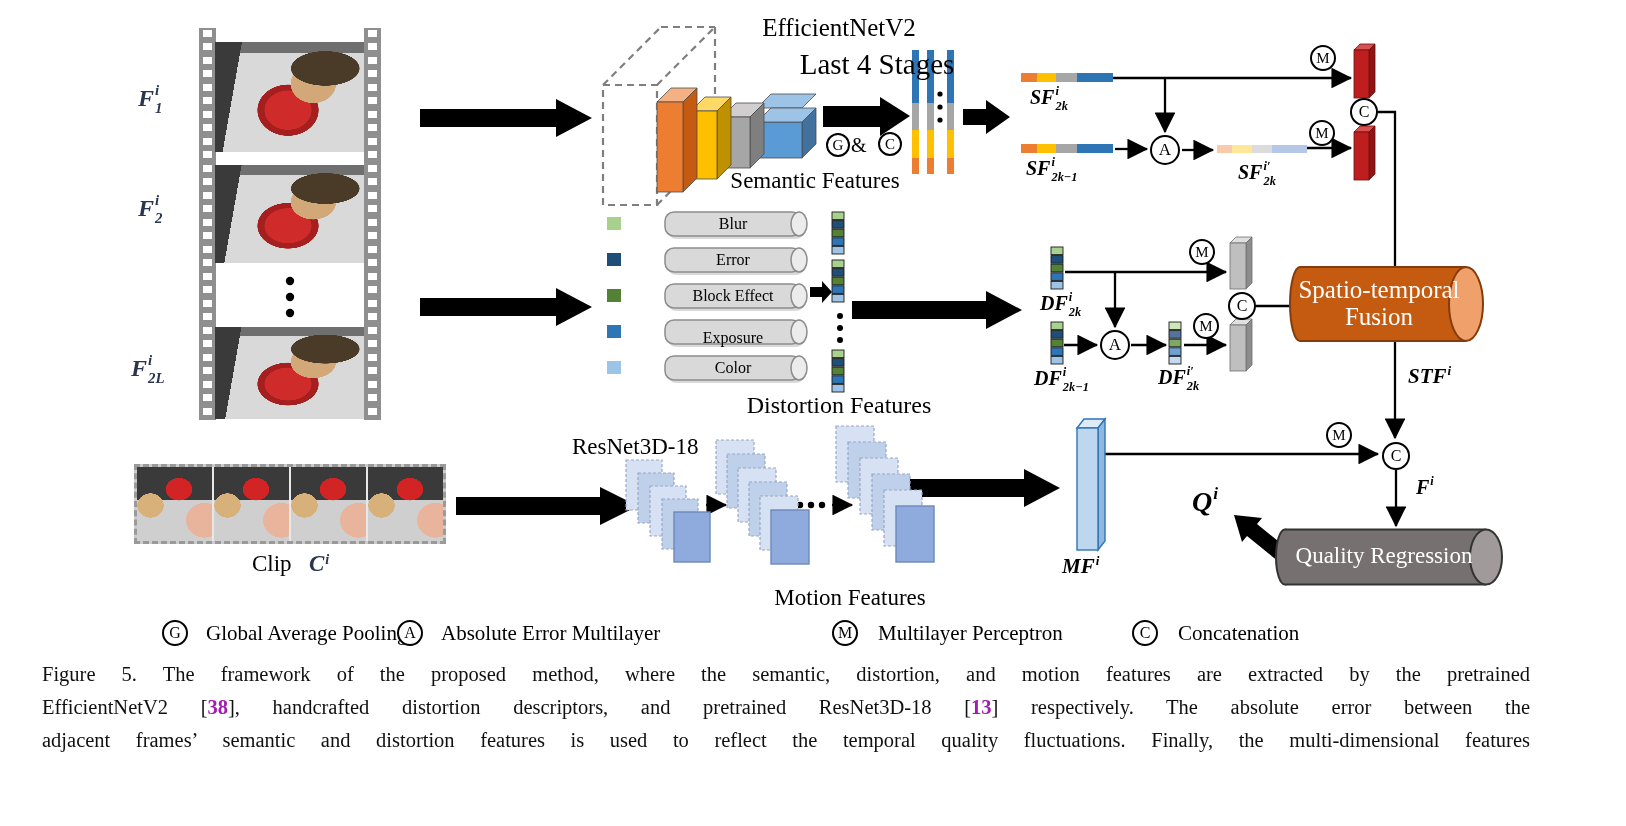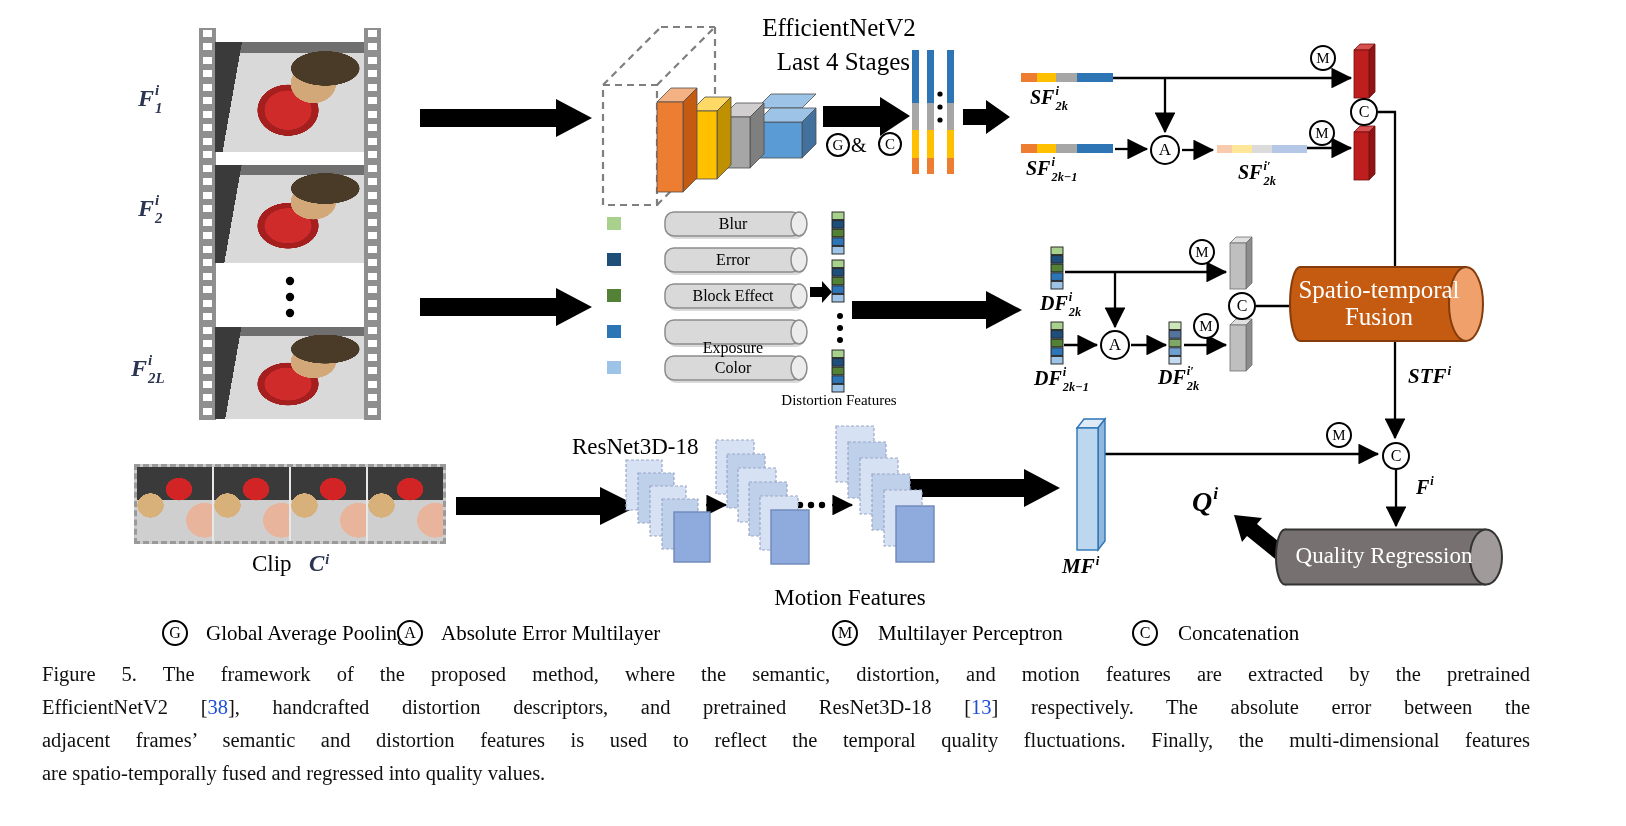--- a/index.html
+++ b/index.html
@@ -50,21 +50,21 @@
   .cardA{fill:#D6E1F3;stroke:#9aa7c7;stroke-width:1.2;stroke-dasharray:3 2;}
   .cardB{fill:#BFD0EA;stroke:#9aa7c7;stroke-width:1.2;stroke-dasharray:3 2;}
   .cardS{fill:#8FAADC;stroke:#6E88B8;stroke-width:1.4;}
   .cylbody{fill:#D9D9D9;stroke:#8c8c8c;stroke-width:1.5;}
   .cylcap{fill:#ECECEC;stroke:#8c8c8c;stroke-width:1.5;}
   .cyltext{position:absolute;font-size:16px;color:#000;text-align:center;width:136px;left:665px;}
   
   #caption{position:absolute;left:42px;top:658px;width:1488px;font-size:20.5px;color:#101010;}
   #caption .cline{text-align:justify;text-align-last:justify;line-height:33px;}
   #caption .cline.last{text-align:left;text-align-last:left;}
-  .green{color:#1d4ed8;}
+  .green{color:#a21caf;font-weight:bold;}
   #watermark{position:absolute;left:1150px;top:768px;width:384px;text-align:right;
       font-family:"Liberation Sans",sans-serif;font-size:17px;color:#b9bcc0;}
   .fusiontext{position:absolute;left:1292px;top:276px;width:174px;text-align:center;
       color:#fff;font-size:25px;line-height:27px;}
   .qrtext{position:absolute;left:1287px;top:543px;width:194px;text-align:center;
       color:#fff;font-size:23px;}
 </style>
 </head>
 <body>
 
@@ -351,21 +351,22 @@
   </span>
   <span class="mlabel navy" style="left:131px;top:356px;font-size:24px;">
     <span>F</span>
       <span class="mstack">
         <span class="msup">i</span>
         <span class="msub">2L</span>
       </span>
   </span>
 
   <div class="label center" style="left:730px;top:14px;width:218px;font-size:25px;">EfficientNetV2</div>
-  <div class="label center" style="left:692px;top:48px;width:218px;font-size:25px;text-align:right;">Last 4 Stages</div>
+  <div class="label center" style="left:768px;top:48px;width:218px;font-size:29px;">Last 4 Stages</div>
+  <div class="label center" style="left:713px;top:168px;width:204px;font-size:23px;">Semantic Features</div>
 
   <div class="op" style="left:826px;top:133px;width:24px;height:24px;font-size:15px;">G</div>
   <div class="label" style="left:851px;top:134px;font-size:20px;">&amp;</div>
   <div class="op" style="left:878px;top:132px;width:24px;height:24px;font-size:15px;">C</div>
 
   <span class="mlabel" style="left:1030px;top:87px;font-size:20px;">
     <span>SF</span>
       <span class="mstack">
         <span class="msup">i</span>
         <span class="msub">2k</span>
@@ -387,23 +388,23 @@
   </span>
 
   <div class="op" style="left:1150px;top:135px;width:30px;height:30px;font-size:17px;">A</div>
   <div class="op" style="left:1310px;top:45px;width:26px;height:26px;font-size:15px;">M</div>
   <div class="op" style="left:1309px;top:120px;width:26px;height:26px;font-size:15px;">M</div>
   <div class="op" style="left:1350px;top:98px;width:28px;height:28px;font-size:16px;">C</div>
 
   <div class="cyltext" style="top:215px;">Blur</div>
   <div class="cyltext" style="top:251px;">Error</div>
   <div class="cyltext" style="top:287px;">Block Effect</div>
-  <div class="cyltext" style="top:339px;">Exposure</div>
+  <div class="cyltext" style="top:329px;">Exposure</div>
   <div class="cyltext" style="top:359px;">Color</div>
-  <div class="label center" style="left:736px;top:392px;width:206px;font-size:15px;">Distortion Features</div>
+  <div class="label center" style="left:736px;top:392px;width:206px;font-size:24px;">Distortion Features</div>
 
   <span class="mlabel" style="left:1040px;top:293px;font-size:20px;">
     <span>DF</span>
       <span class="mstack">
         <span class="msup">i</span>
         <span class="msub">2k</span>
       </span>
   </span>
   <span class="mlabel" style="left:1034px;top:368px;font-size:20px;">
     <span>DF</span>
@@ -489,17 +490,16 @@
     <div class="op" style="left:832px;top:620px;width:26px;height:26px;font-size:16px;">M</div>
     <div class="label" style="left:878px;top:621px;font-size:21px;">Multilayer Perceptron</div>
     <div class="op" style="left:1132px;top:620px;width:26px;height:26px;font-size:16px;">C</div>
     <div class="label" style="left:1178px;top:621px;font-size:21px;">Concatenation</div>
   </div>
 
   <div id="caption">
     <div class="cline">Figure 5.  The framework of the proposed method, where the semantic, distortion, and motion features are extracted by the pretrained</div>
     <div class="cline"><span>EfficientNetV2 [</span><span class="green">38</span><span>], handcrafted distortion descriptors, and pretrained ResNet3D-18 [</span><span class="green">13</span><span>] respectively.  The absolute error between the</span></div>
     <div class="cline">adjacent frames’ semantic and distortion features is used to reflect the temporal quality fluctuations. Finally, the multi-dimensional features</div>
-    <div class="cline last">are spatio-temporally fused and regressed into quality values.</div>
   </div>
 
 
 </div>
 
 </body></html>

